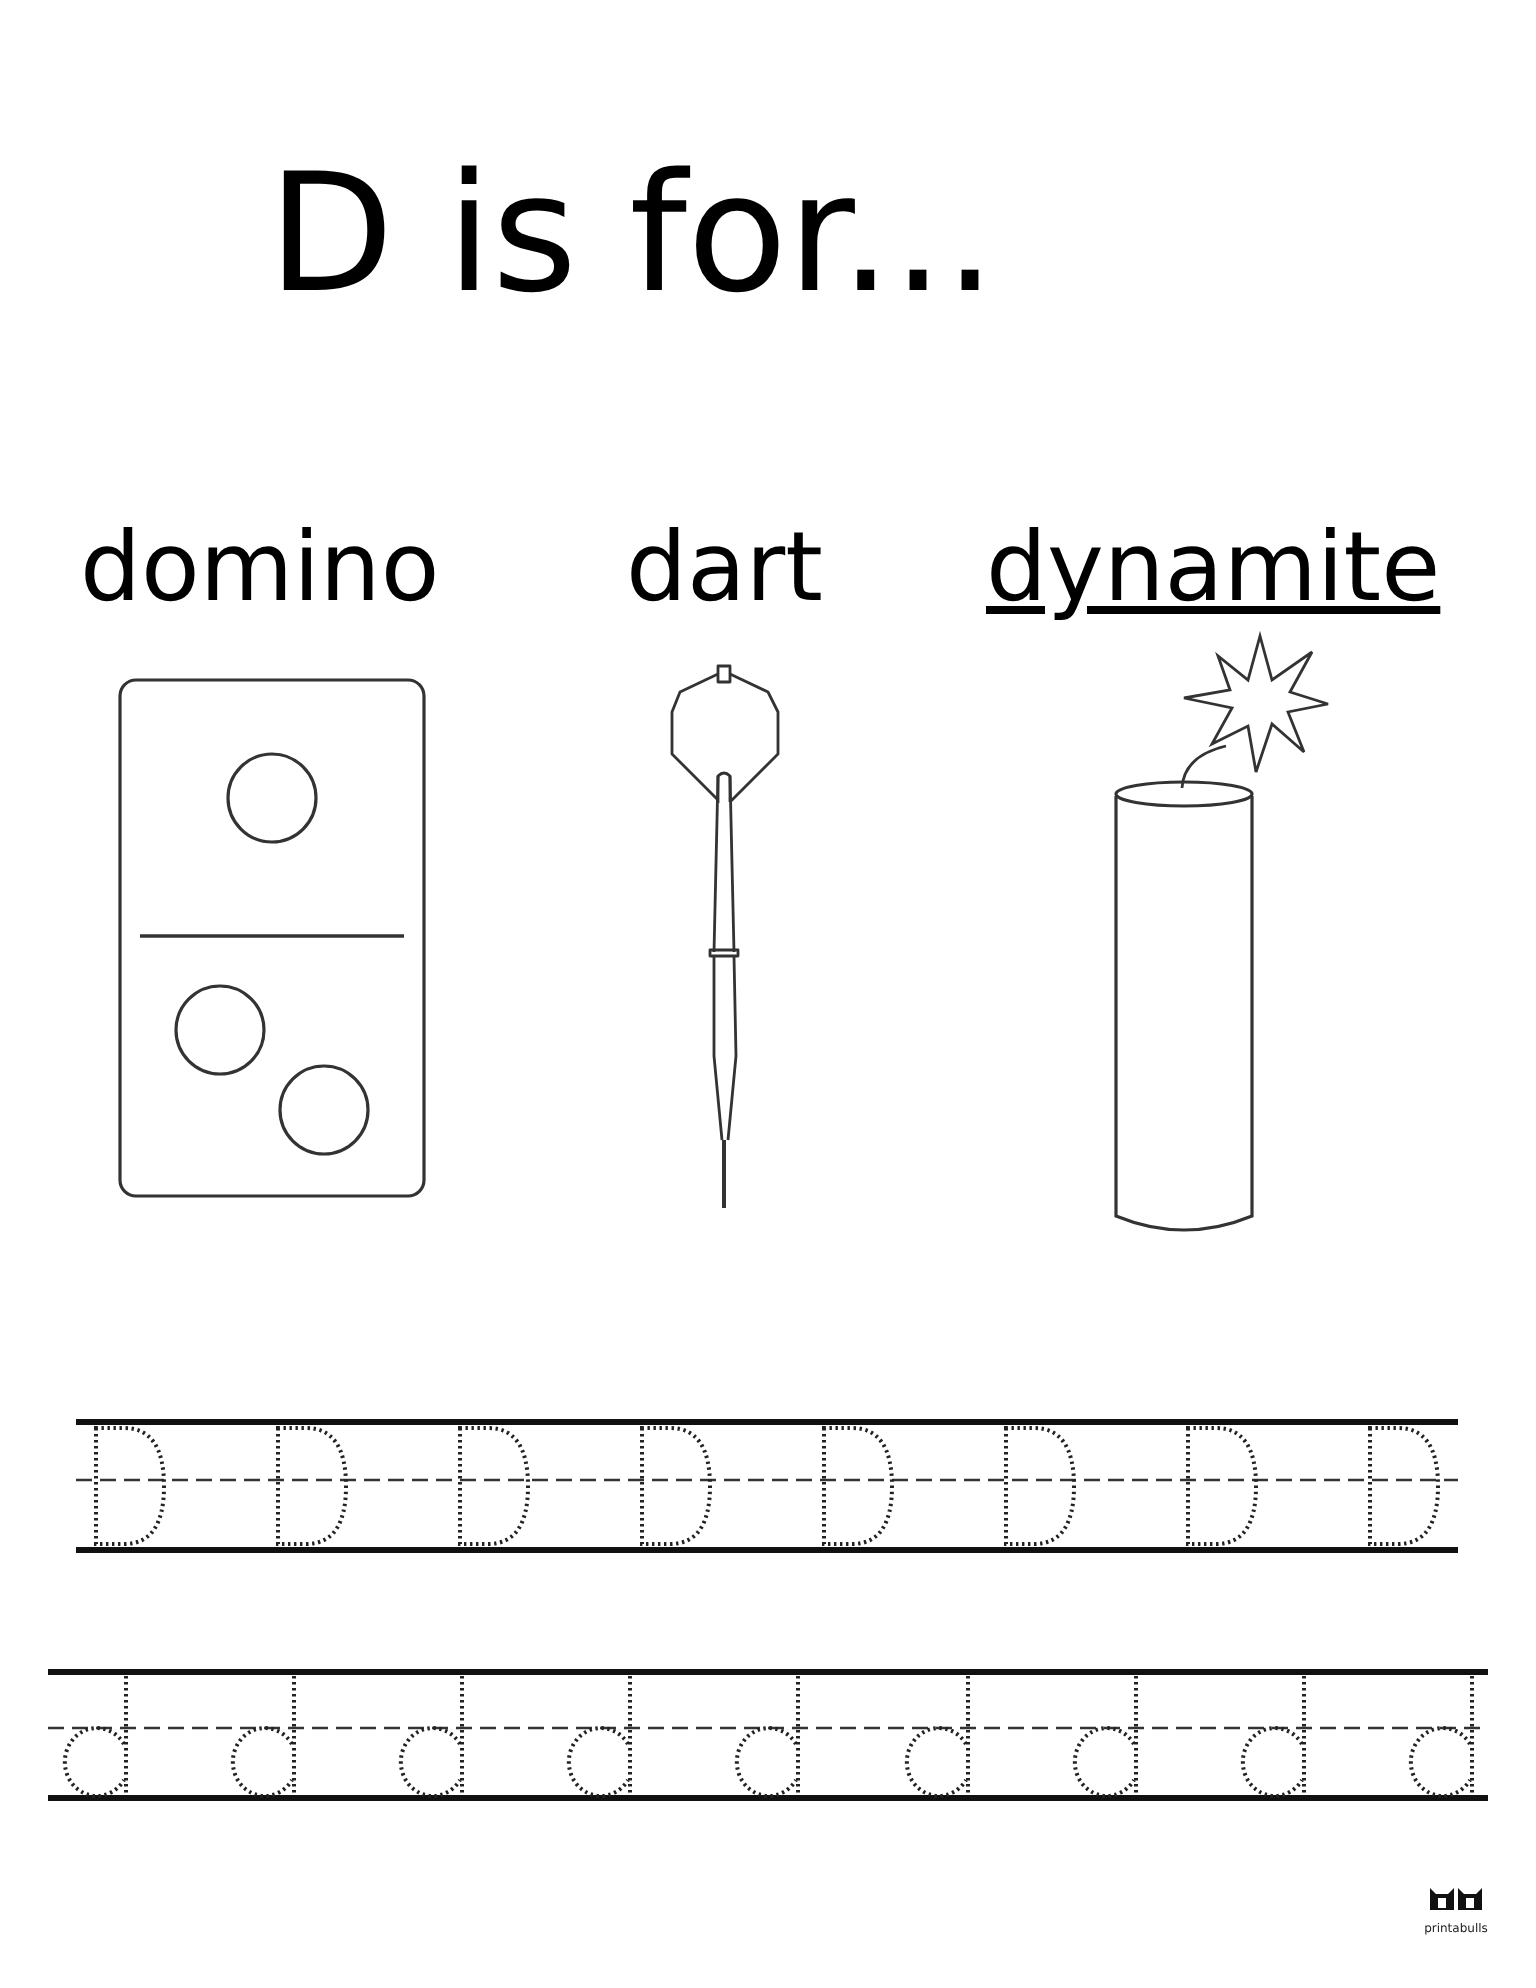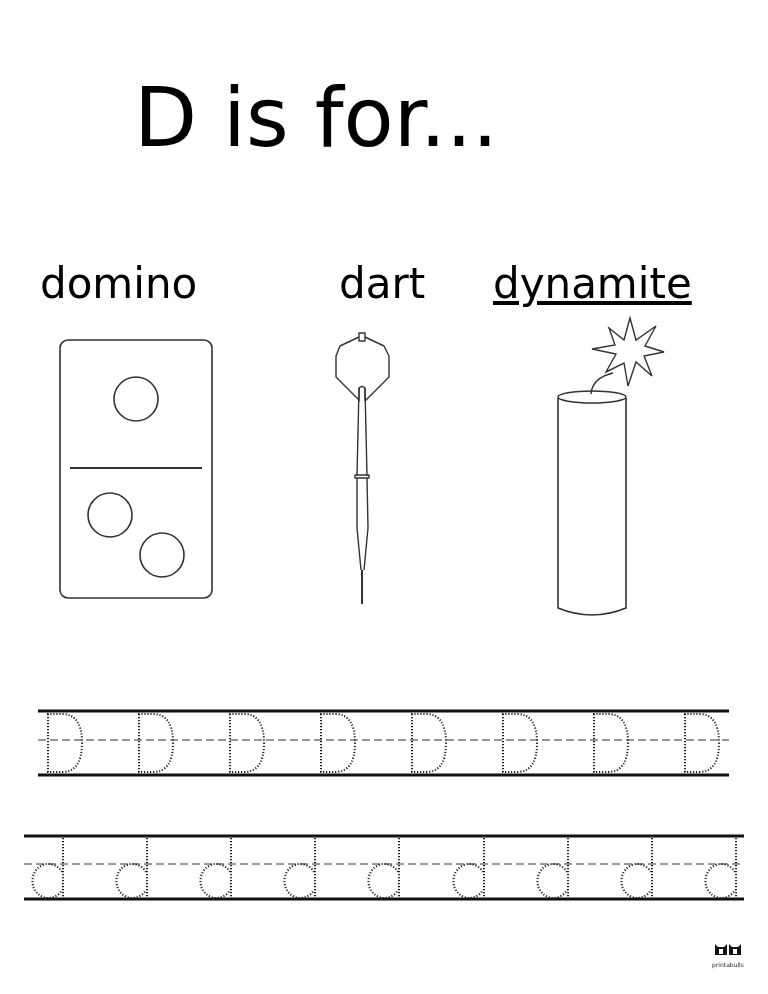--- a/index.html
+++ b/index.html
@@ -1,22 +1,22 @@
 <!DOCTYPE html>
 <html><head>
   <meta charset="utf-8">
   <style>
     html, body { margin: 0; padding: 0; background: #ffffff; }
     body { width: 768px; height: 994px; position: relative; overflow: hidden;
            font-family: "DejaVu Sans", sans-serif; color: #000; }
     .title { position: absolute; left: 0; top: 68px; width: 632px; text-align: center;
              font-size: 82px; font-weight: normal; letter-spacing: 0px; line-height: 100px; }
-    .word { position: absolute; top: 252px; font-size: 42px; line-height: 64px; white-space: nowrap; }
+    .word { position: absolute; top: 252px; font-size: 48px; line-height: 64px; white-space: nowrap; }
     .w-domino { left: 40px; }
-    .w-dart { left: 313px; margin-left: 26px; }
+    .w-dart { left: 313px; }
     .w-dynamite { left: 493px; text-decoration: underline; }
     svg.art { position: absolute; left: 0; top: 0; }
     .logo { position: absolute; left: 706px; top: 942px; width: 44px; height: 28px; text-align: center; }
     .logo-text { font-size: 6px; color: #222; display: block; line-height: 7px; }
   </style>
 </head>
 <body>
 
 <div class="title">D is for...</div>
 

